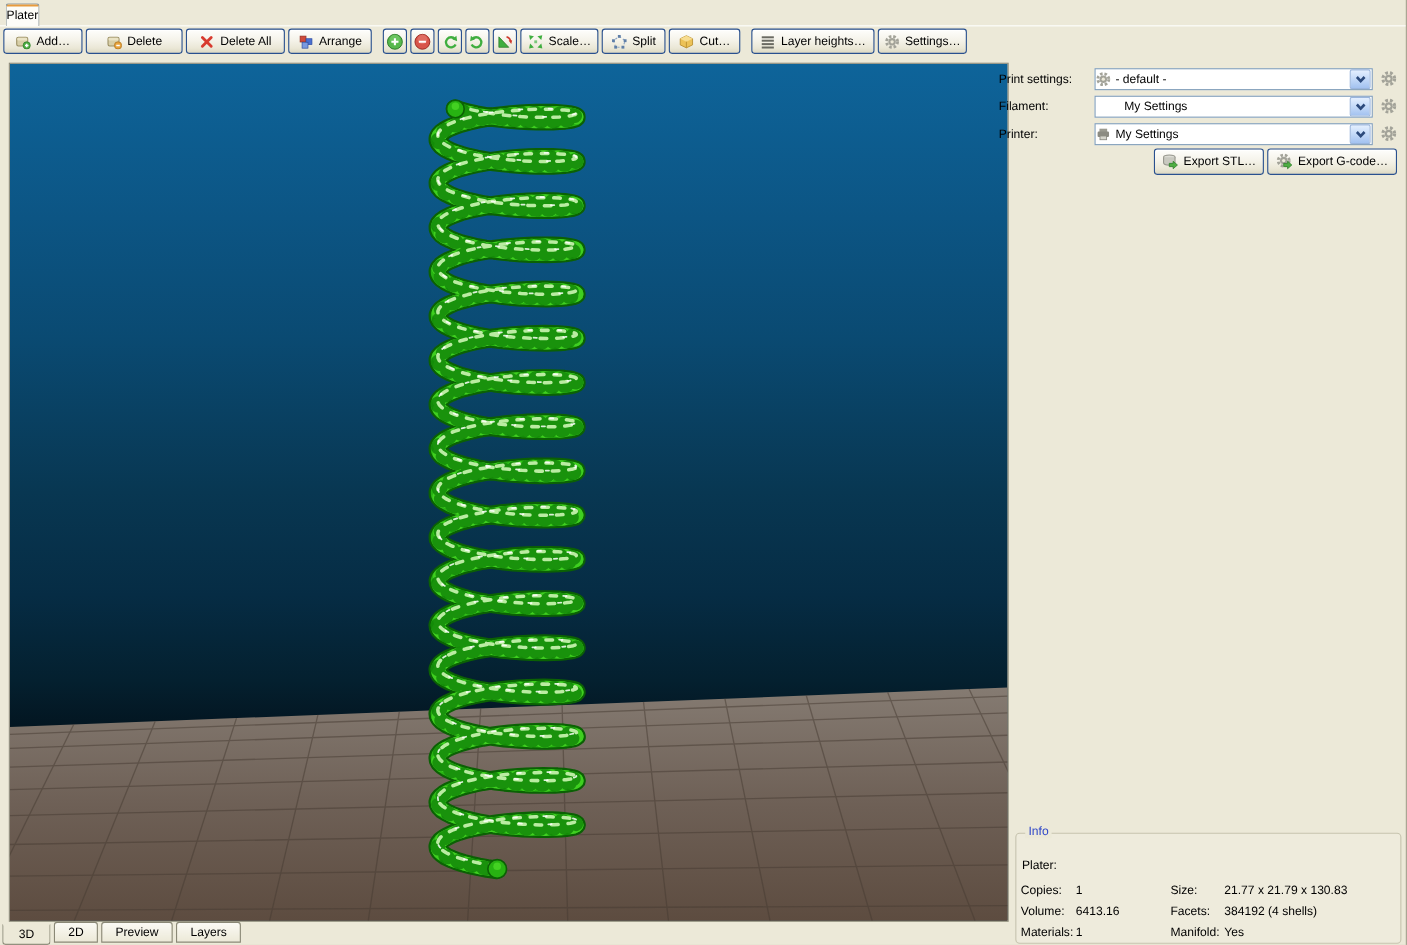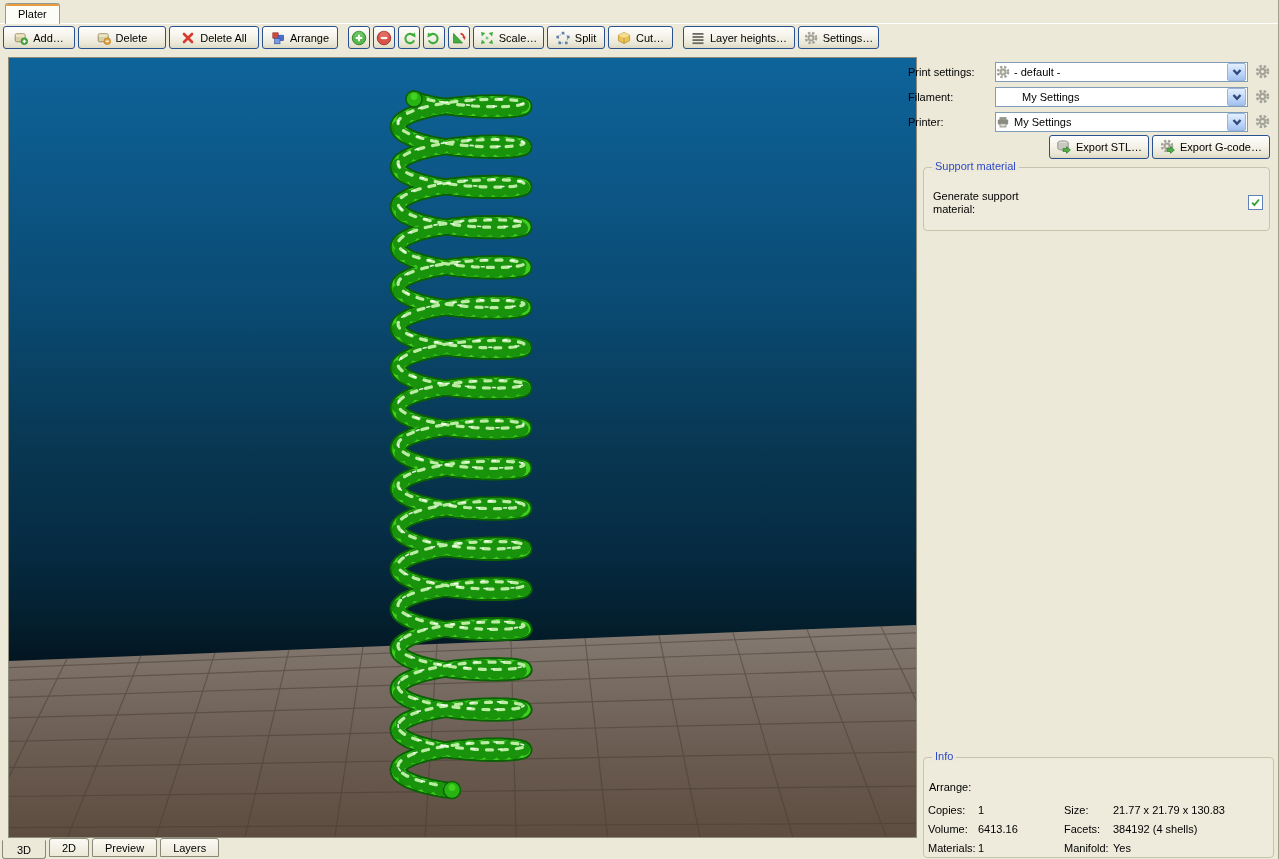--- a/index.html
+++ b/index.html
@@ -1,20 +1,20 @@
 <!DOCTYPE html>
 <html><head>
 <meta charset="utf-8">
 <style>
   html,body{margin:0;padding:0;background:#c8c4b0;}
   .app{position:relative;width:1279px;height:859px;background:#ece9d8;
        font-family:"Liberation Sans",sans-serif;font-size:11px;color:#000;
        overflow:hidden;border-right:1px solid #a39f8d;box-sizing:border-box;}
   
-  .top-tab{position:absolute;left:5px;top:3px;height:20px;padding:0 12px;
+  .top-tab{position:absolute;left:5px;top:3px;height:20px;padding:0 0;
     background:#fdfdf8;border:1px solid #919b9c;border-bottom:none;
     border-radius:3px 3px 0 0;display:flex;align-items:center;z-index:3;}
   .top-tab:before{content:"";position:absolute;left:0;right:0;top:0;height:2px;
     background:#e89b3c;border-radius:3px 3px 0 0;}
   .tab-strip-line{position:absolute;left:0;top:23px;width:100%;height:1px;background:#fff;}
   
   .toolbar{position:absolute;left:3px;top:26px;height:23px;display:flex;gap:3px;align-items:center;}
   .tb-btn{height:23px;box-sizing:border-box;display:flex;align-items:center;justify-content:center;
     gap:5px;padding:0 8px;border:1px solid #29508f;border-radius:3px;white-space:nowrap;
     background:linear-gradient(180deg,#fefefc 0%,#f5f3ea 45%,#eae7d6 80%,#ddd9c3 100%);
@@ -385,33 +385,24 @@
       </svg>
     <span>Export STL…</span>
   </div>
   <div class="xp-btn" style="left:1152px;top:135px;width:118px">
     <svg class="icon16">
         <use href="#sym-gear-arrow"></use>
       </svg>
     <span>Export G-code…</span>
   </div>
 
-  <div class="groupbox" style="left:923px;top:167px;width:345px;height:62px">
-    <div class="gtitle">Support material</div>
-    <div style="position:absolute;left:9px;top:22px;width:115px;line-height:13px">Generate support material:</div>
-    <div class="checkbox checked" id="support-checkbox" style="left:324px;top:27px">
-      <svg width="11" height="11" viewBox="0 0 13 13">
-          <use href="#sym-check"></use>
-        </svg>
-    </div>
-  </div>
 
   <div class="groupbox" style="left:923px;top:757px;width:349px;height:99px">
     <div class="gtitle">Info</div>
-    <div style="position:absolute;left:5px;top:23px">Arrange:</div>
+    <div style="position:absolute;left:5px;top:23px">Plater:</div>
     <div class="info-grid">
       <span>Copies:</span>
       <span>1</span>
       <span>Size:</span>
       <span class="nowrap">21.77 x 21.79 x 130.83</span>
       <span>Volume:</span>
       <span>6413.16</span>
       <span>Facets:</span>
       <span class="nowrap">384192 (4 shells)</span>
       <span>Materials:</span>

